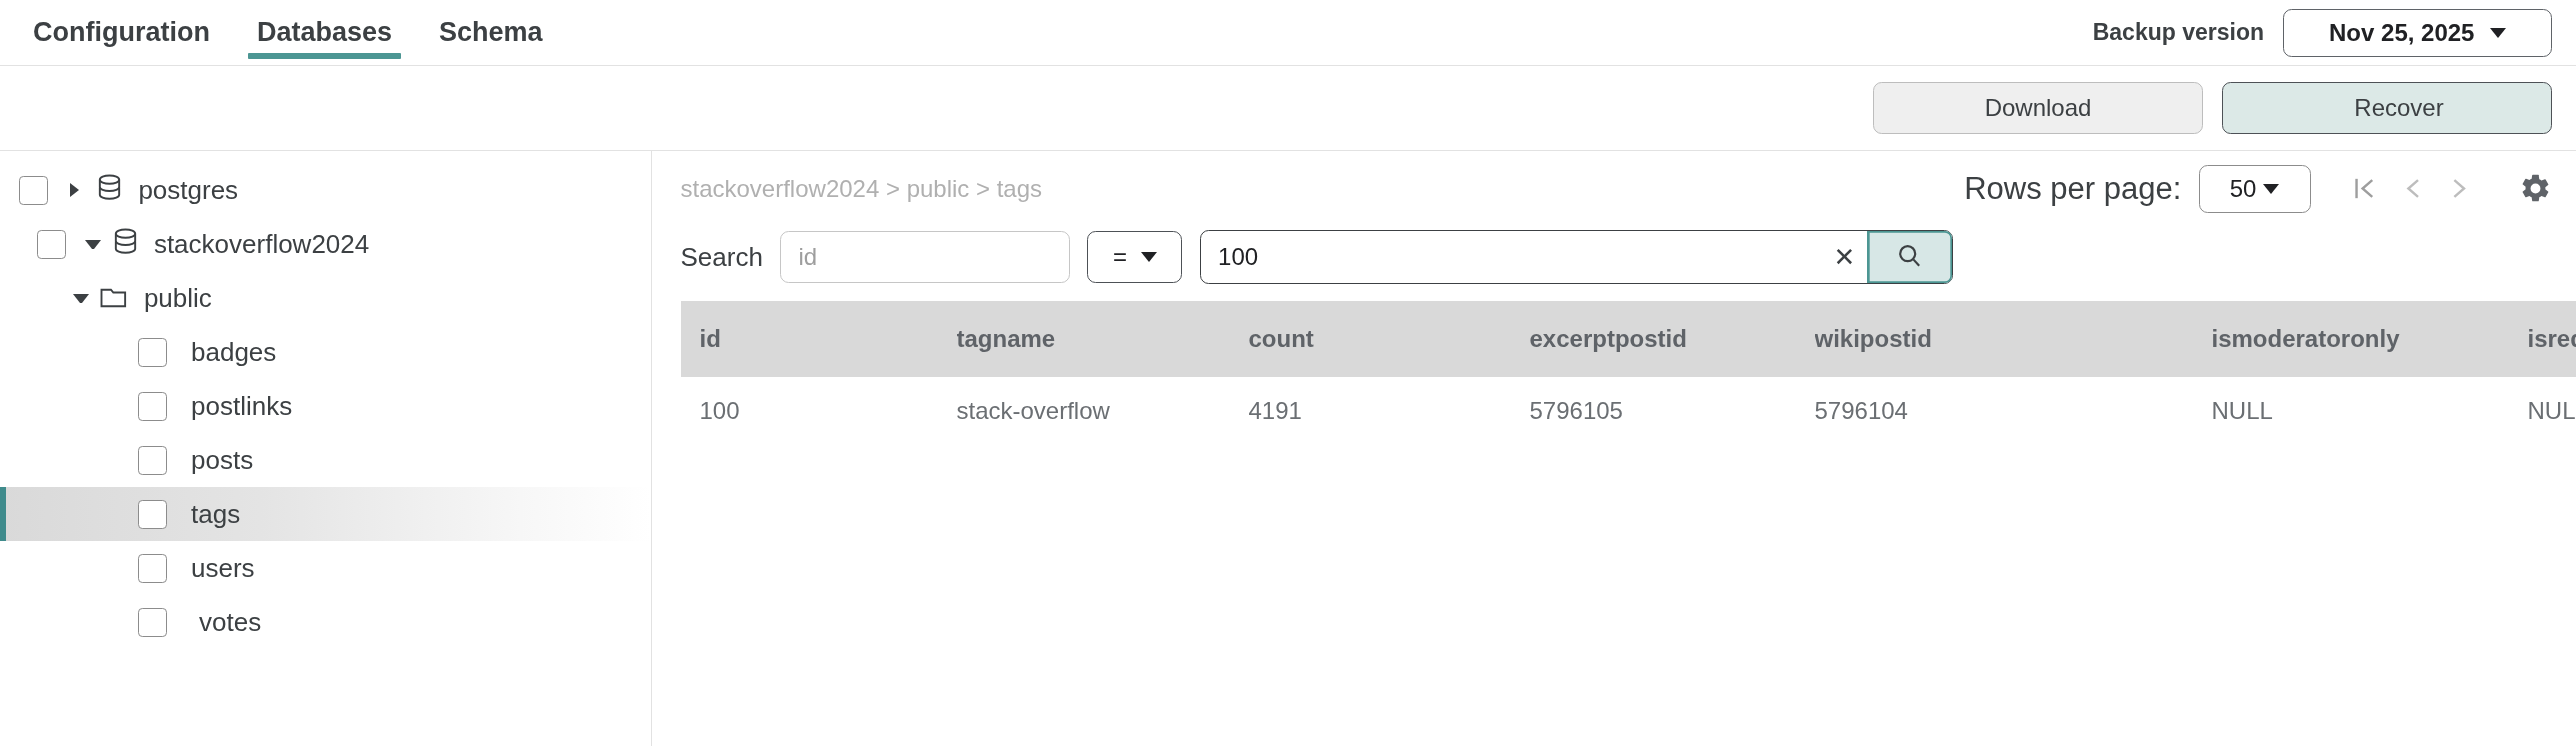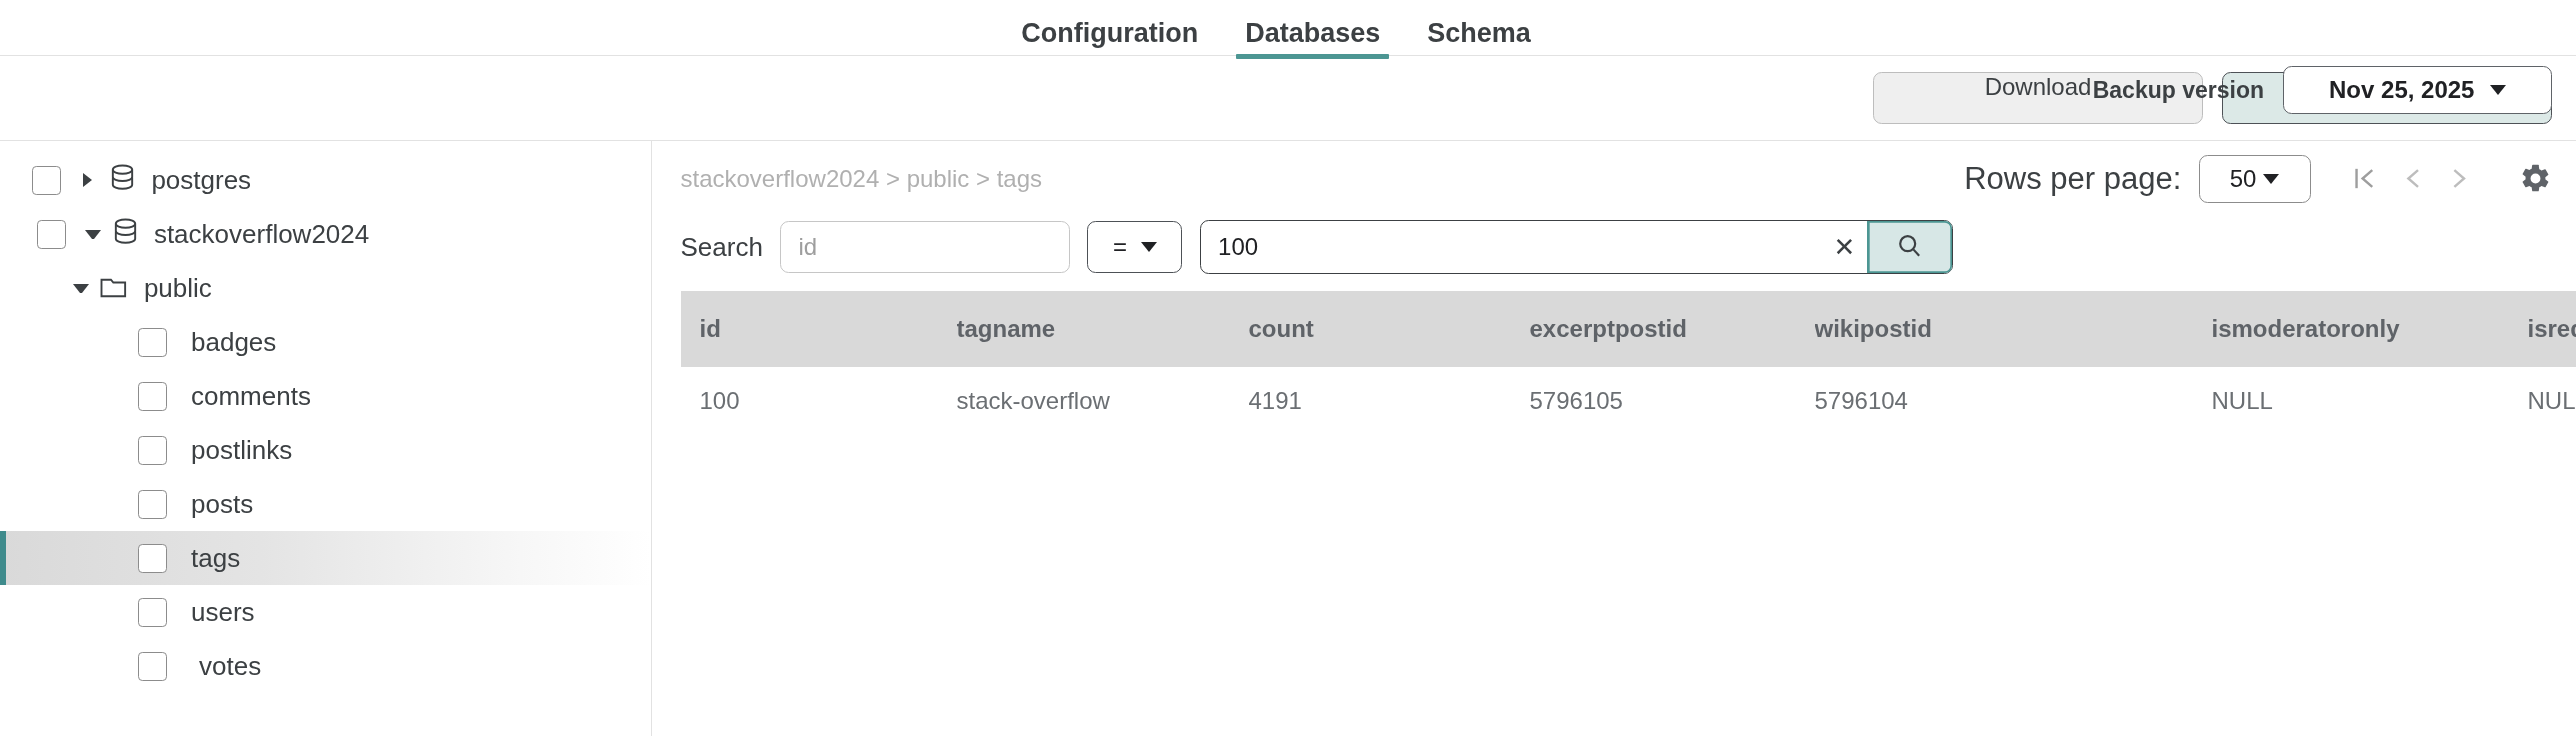--- a/index.html
+++ b/index.html
@@ -7,26 +7,25 @@
     width: 2576px;
     height: 748px;
     background: #ffffff;
     font-family: "Liberation Sans", sans-serif;
     overflow: hidden;
   }
 
   
   .tabbar {
     position: relative;
-    height: 56px;
+    height: 66px;
     display: flex;
     align-items: center;
     padding: 0 24px 0 19px;
     border-bottom: 1.7px solid #e2e2e2;
-    flex-direction: column;
   }
   .tabs { display: flex; align-items: flex-end; height: 66px; }
   .tab {
     position: relative;
     height: 66px;
     display: flex;
     align-items: center;
     padding: 0 14px;
     margin-right: 19px;
     font-size: 27px;
@@ -85,20 +84,21 @@
     justify-content: flex-end;
     gap: 19px;
     padding-right: 24px;
     border-bottom: 1.7px solid #e2e2e2;
   }
   .btn {
     height: 52px;
     min-width: 330px;
     border-radius: 8.6px;
     display: flex;
+    align-items: center;
     justify-content: center;
     font-size: 24px;
     cursor: pointer;
     white-space: nowrap;
   }
   .btn-download {
     background: #efefef;
     border: 1.7px solid #bdbdbd;
     color: #3c4043;
   }
@@ -326,21 +326,21 @@
   </div>
   <div class="btn btn-recover">
     <span>Recover</span>
   </div>
 </div>
 
 <div class="body">
 
   <div class="sidebar">
 
-    <div class="node" style="padding-left:32px;text-align:center;">
+    <div class="node" style="padding-left:19px;text-align:center;">
       <span class="chk"></span>
       <span style="width:22.4px;flex:0 0 22.4px;"></span>
       <span class="arrow-right"></span>
       <span class="ico" style="margin-left:15.5px;">
         <svg width="29" height="35" viewBox="0 0 24 28" fill="none" stroke="#3c4043" stroke-width="1.6">
           <ellipse cx="12" cy="5" rx="8" ry="3.4"></ellipse>
           <path d="M4 5v6c0 1.9 3.6 3.4 8 3.4s8-1.5 8-3.4V5"></path>
           <path d="M4 11.5v6c0 1.9 3.6 3.4 8 3.4s8-1.5 8-3.4v-6"></path>
         </svg>
       </span>
@@ -367,24 +367,20 @@
         <svg width="31" height="26" viewBox="0 0 26 22" fill="none" stroke="#3c4043" stroke-width="1.6">
           <path d="M2 6V4h8l2 2.4h10V18H2z"></path>
         </svg>
       </span>
       <span class="node-label" style="margin-left:14px;">public</span>
     </div>
 
     <div class="node" style="padding-left:138px;">
       <span class="chk"></span>
       <span class="node-label" style="margin-left:24px;">badges</span>
-    </div>
-    <div class="node" style="padding-left:138px;">
-      <span class="chk"></span>
-      <span class="node-label" style="margin-left:24px;">comments</span>
     </div>
     <div class="node" style="padding-left:138px;">
       <span class="chk"></span>
       <span class="node-label" style="margin-left:24px;">postlinks</span>
     </div>
     <div class="node" style="padding-left:138px;">
       <span class="chk"></span>
       <span class="node-label" style="margin-left:24px;">posts</span>
     </div>
     <div class="node selected" style="padding-left:138px;">

